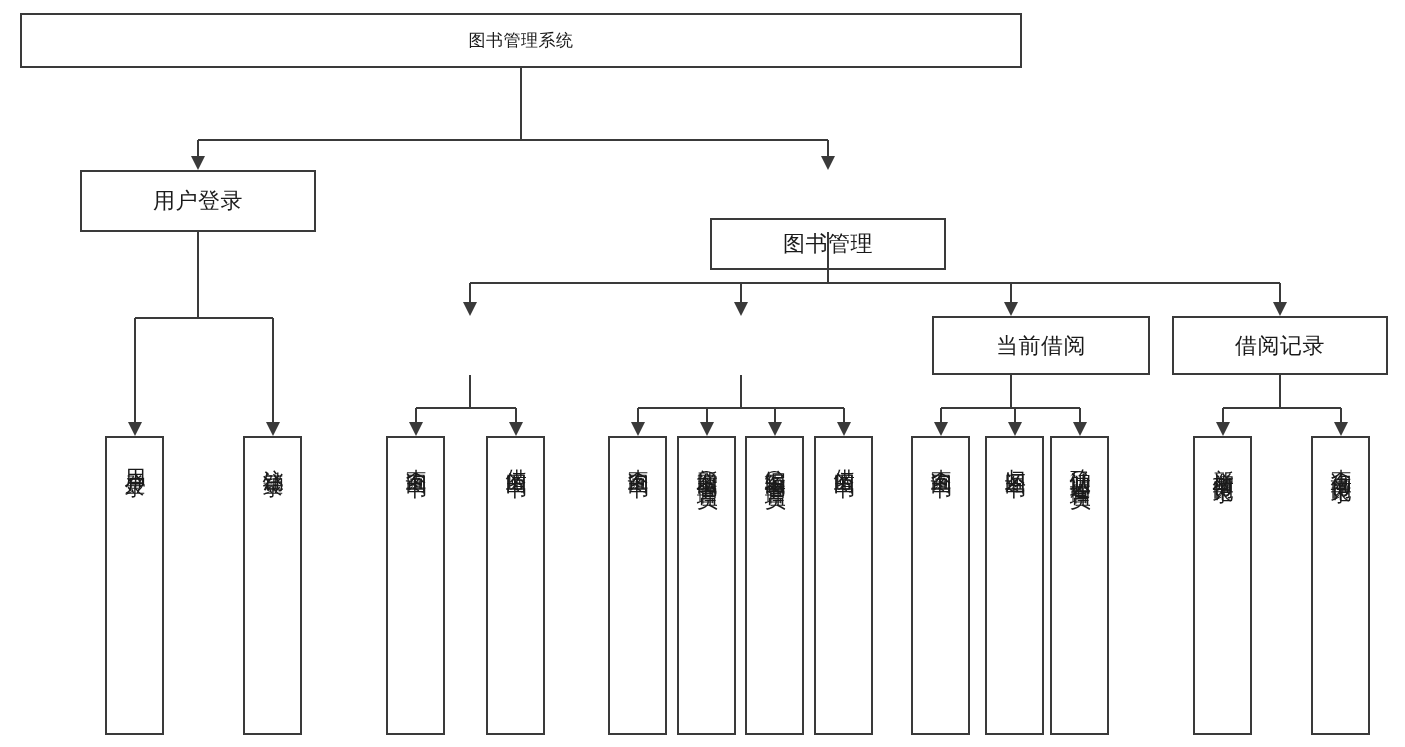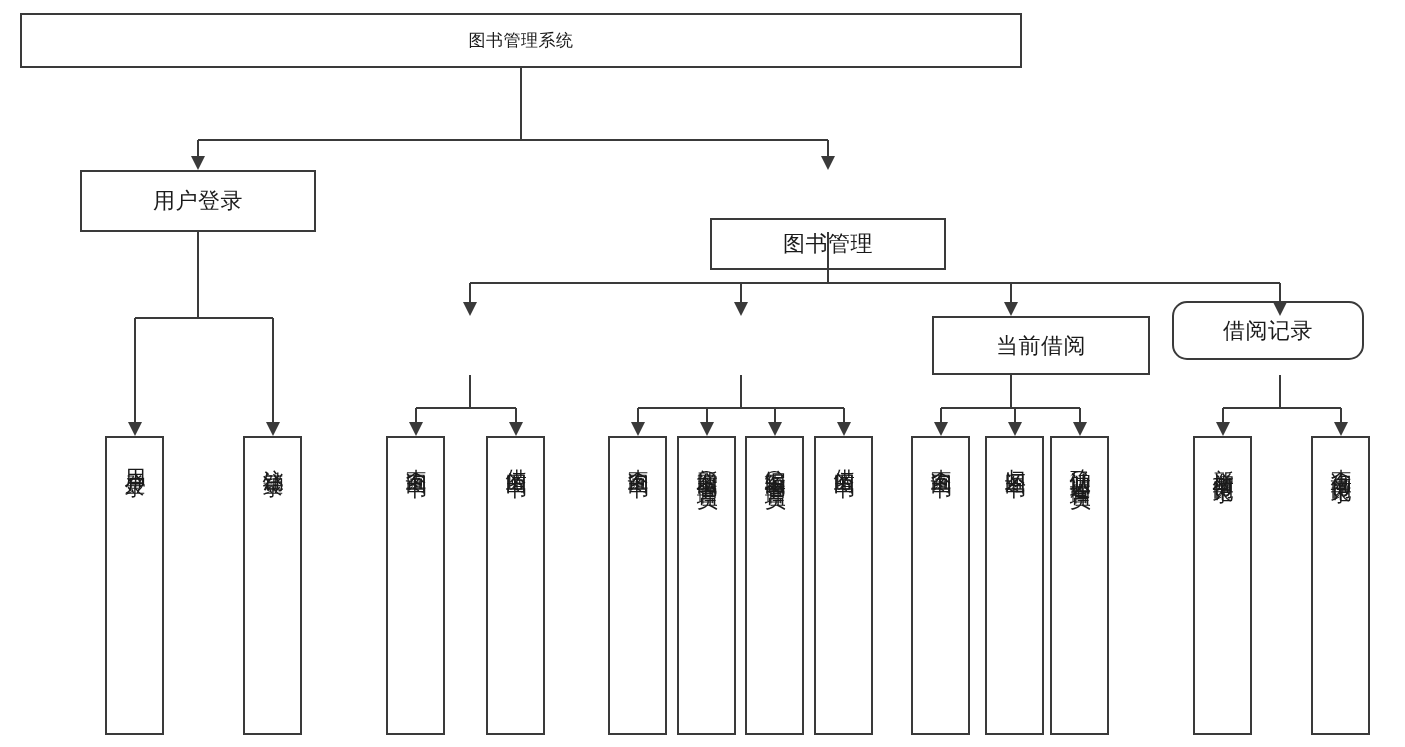--- a/index.html
+++ b/index.html
@@ -91,21 +91,21 @@
   <div class="node horiz" id="n-l2-0" style="left: 80px; top: 170px; width: 236px; height: 62px;">
     <span class="label">用户登录</span>
   </div>
   <div class="node horiz" id="n-l2-1" style="left: 710px; top: 170px; width: 236px; height: 52px; margin-top: 48px;">
     <span class="label">图书管理</span>
   </div>
 
   <div class="node horiz" id="n-l3-2" style="left: 932px; top: 316px; width: 218px; height: 59px;">
     <span class="label">当前借阅</span>
   </div>
-  <div class="node horiz" id="n-l3-3" style="left: 1172px; top: 301px; width: 192px; height: 59px; border-radius: 15px;">
+  <div class="node horiz" id="n-l3-3" style="left: 1172px; top: 316px; width: 216px; height: 59px;">
     <span class="label">借阅记录</span>
   </div>
 
   <div class="node vert" id="n-l4-0" style="left: 105px; top: 436px; width: 59px; height: 299px;">
       <span class="label">用户登录</span>
     </div>
   <div class="node vert" id="n-l4-1" style="left: 243px; top: 436px; width: 59px; height: 299px;">
       <span class="label">注销登录</span>
     </div>
   <div class="node vert" id="n-l4-2" style="left: 386px; top: 436px; width: 59px; height: 299px;">

